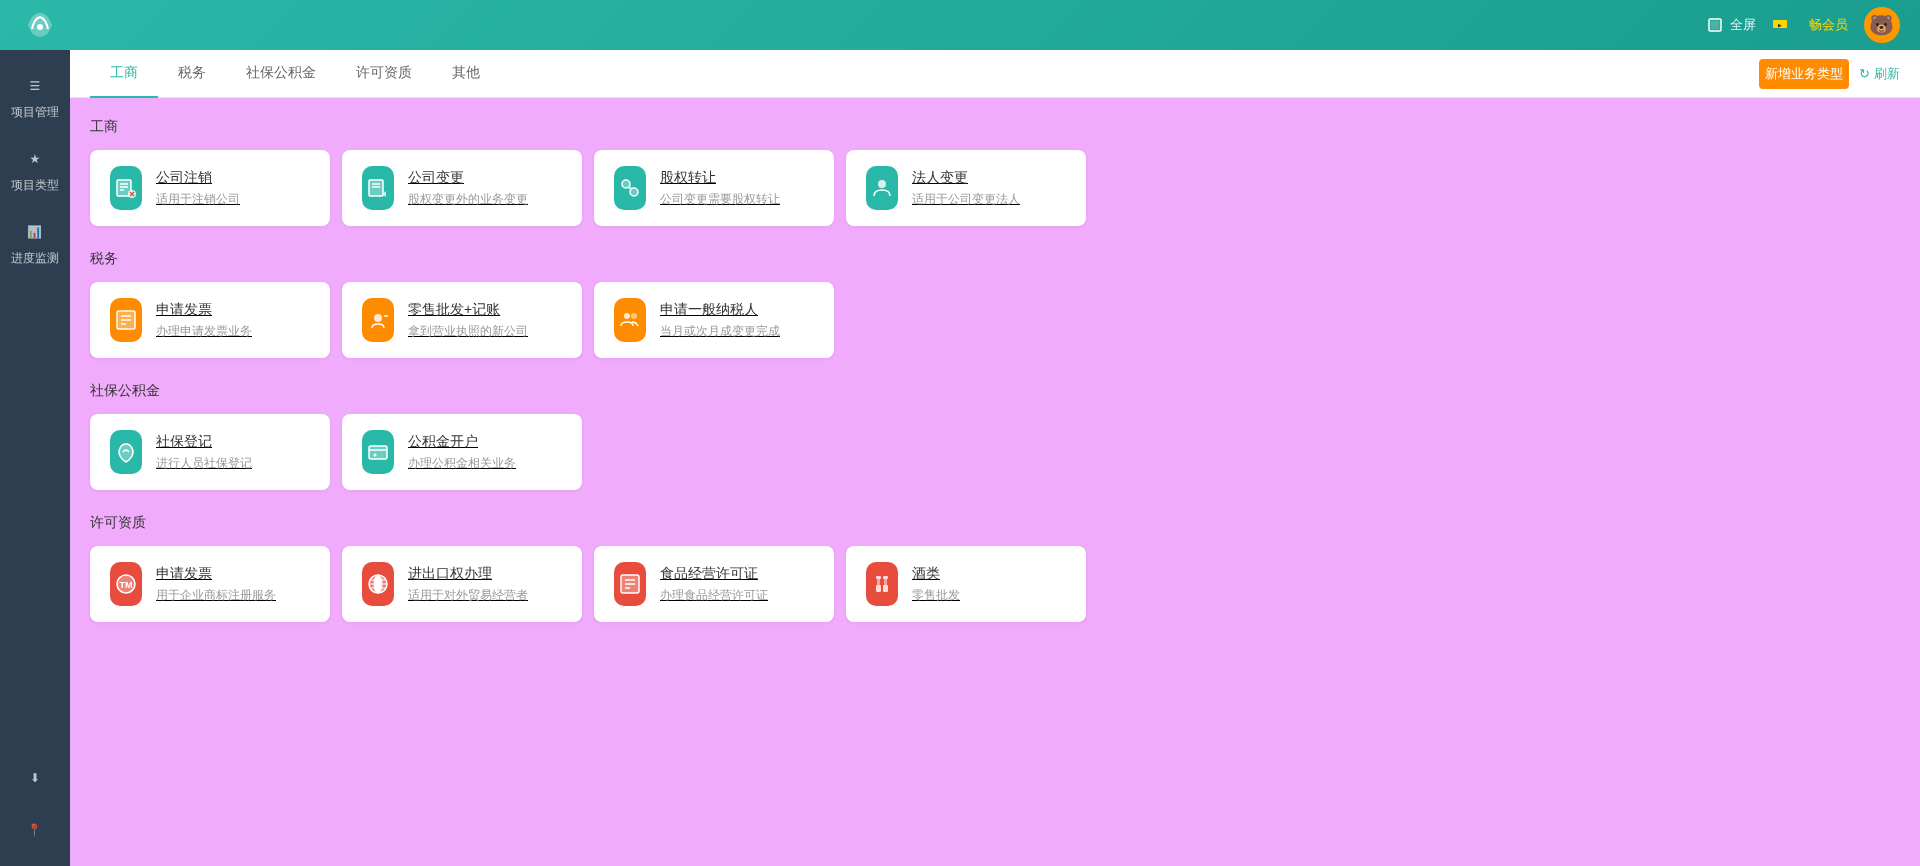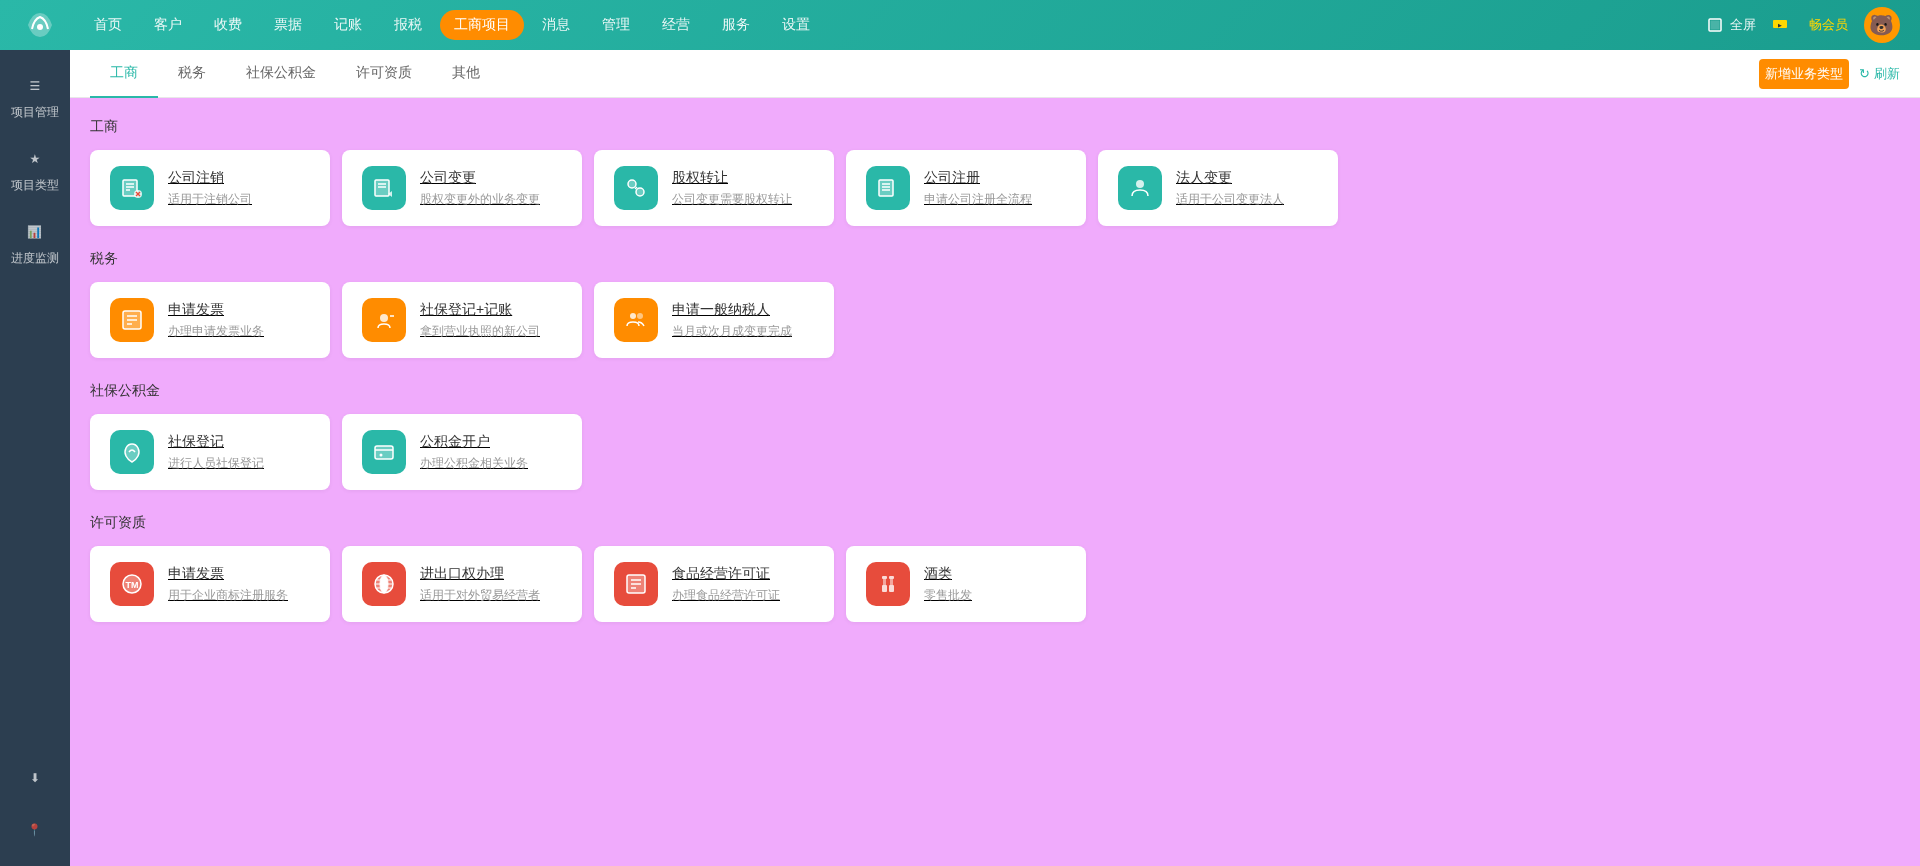--- a/index.html
+++ b/index.html
@@ -199,21 +199,21 @@
       display: flex;
       align-items: center;
       gap: 14px;
       cursor: pointer;
       width: 240px;
       box-shadow: 0 1px 4px rgba(0,0,0,0.06);
       transition: box-shadow 0.2s;
     }
 
     .card-icon {
-      width: 44px;
+      width: 32px;
       height: 44px;
       border-radius: 10px;
       display: flex;
       align-items: center;
       justify-content: center;
       flex-shrink: 0;
       font-size: 22px;
     }
 
     .card-info { display: flex; flex-direction: column; gap: 4px; text-decoration: underline; }
@@ -229,34 +229,20 @@
 <body>
 
 <div class="top-nav">
   <div class="logo">
     <svg viewBox="0 0 32 32" fill="none">
       <path d="M4 16 Q8 4 16 4 Q24 4 28 16 Q24 28 16 28 Q8 28 4 16Z" fill="rgba(255,255,255,0.3)"></path>
       <path d="M8 20 Q10 10 16 8 Q22 10 24 20" stroke="white" stroke-width="2" fill="none"></path>
       <circle cx="16" cy="18" r="3" fill="white"></circle>
     </svg>
   </div>
-  <div class="nav-items" id="nav-items-container">
-  <div class="nav-item">首页</div>
-      <div class="nav-item">客户</div>
-      <div class="nav-item">收费</div>
-      <div class="nav-item">票据</div>
-      <div class="nav-item">记账</div>
-      <div class="nav-item">报税</div>
-      <div class="nav-item active">工商项目</div>
-      <div class="nav-item">消息</div>
-      <div class="nav-item">管理</div>
-      <div class="nav-item">经营</div>
-      <div class="nav-item">服务</div>
-      <div class="nav-item">设置</div>
-    </div>
   <div class="right-actions">
     <div class="action-btn">
       <svg width="14" height="14" viewBox="0 0 14 14" fill="white">
         <rect x="1" y="1" width="12" height="12" rx="1" stroke="white" stroke-width="1.5" fill="none"></rect>
         <rect x="2.5" y="2.5" width="9" height="9" rx="0.5" fill="rgba(255,255,255,0.2)"></rect>
       </svg>
       <span>全屏</span>
     </div>
     <div class="vip-btn">
       <svg width="16" height="16" viewBox="0 0 16 16" fill="none">
@@ -358,34 +344,20 @@
                 </svg>
       </div>
       <div class="card-info">
         <div class="card-title">股权转让</div>
         <div class="card-desc">公司变更需要股权转让</div>
       </div>
     </div>
             <div class="service-card">
       <div class="card-icon" style="background:#2ab8a8;">
         <svg width="24" height="24" viewBox="0 0 24 24" fill="white">
-                  <rect x="3" y="4" width="14" height="16" rx="1" stroke="white" stroke-width="1.5" fill="rgba(255,255,255,0.3)"></rect>
-                  <line x1="6" y1="8" x2="14" y2="8" stroke="white" stroke-width="1.5"></line>
-                  <line x1="6" y1="11" x2="14" y2="11" stroke="white" stroke-width="1.5"></line>
-                  <line x1="6" y1="14" x2="14" y2="14" stroke="white" stroke-width="1.5"></line>
-                </svg>
-      </div>
-      <div class="card-info">
-        <div class="card-title">公司注册</div>
-        <div class="card-desc">申请公司注册全流程</div>
-      </div>
-    </div>
-            <div class="service-card">
-      <div class="card-icon" style="background:#2ab8a8;">
-        <svg width="24" height="24" viewBox="0 0 24 24" fill="white">
                   <circle cx="12" cy="8" r="4" fill="rgba(255,255,255,0.8)"></circle>
                   <path d="M4 20 Q4 14 12 14 Q20 14 20 20" stroke="white" stroke-width="1.5" fill="none"></path>
                 </svg>
       </div>
       <div class="card-info">
         <div class="card-title">法人变更</div>
         <div class="card-desc">适用于公司变更法人</div>
       </div>
     </div>
           </div>
@@ -409,21 +381,21 @@
     </div>
             <div class="service-card">
       <div class="card-icon" style="background:#ff8c00;">
         <svg width="24" height="24" viewBox="0 0 24 24" fill="white">
                   <circle cx="12" cy="10" r="4" fill="rgba(255,255,255,0.8)"></circle>
                   <path d="M6 20 Q6 16 12 16 Q18 16 18 20" stroke="white" stroke-width="1.5" fill="none"></path>
                   <line x1="18" y1="8" x2="22" y2="8" stroke="white" stroke-width="1.5"></line>
                 </svg>
       </div>
       <div class="card-info">
-        <div class="card-title">社保登记+记账</div>
+        <div class="card-title">零售批发+记账</div>
         <div class="card-desc">拿到营业执照的新公司</div>
       </div>
     </div>
             <div class="service-card">
       <div class="card-icon" style="background:#ff8c00;">
         <svg width="24" height="24" viewBox="0 0 24 24" fill="white">
                   <circle cx="9" cy="8" r="3" fill="rgba(255,255,255,0.8)"></circle>
                   <circle cx="16" cy="8" r="3" fill="rgba(255,255,255,0.5)"></circle>
                   <path d="M3 18 Q3 14 9 14 Q15 14 15 18" stroke="white" stroke-width="1.5" fill="none"></path>
                   <path d="M14 14 Q18 14 20 18" stroke="white" stroke-width="1.5" fill="none"></path>

